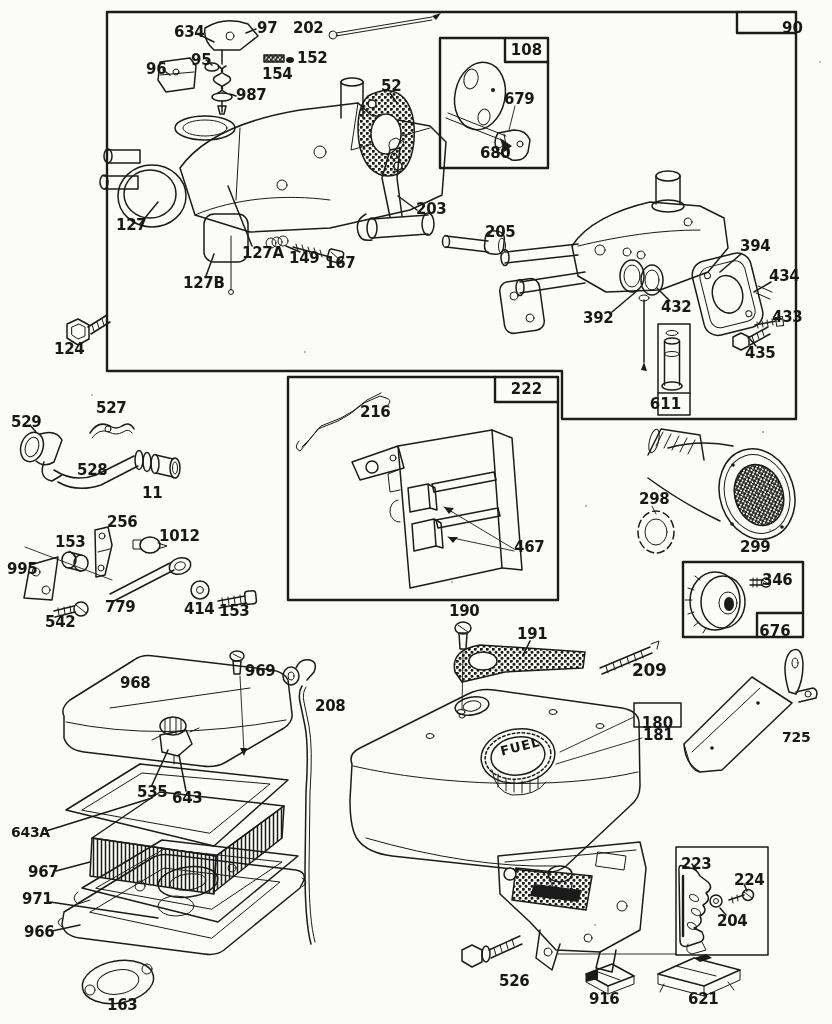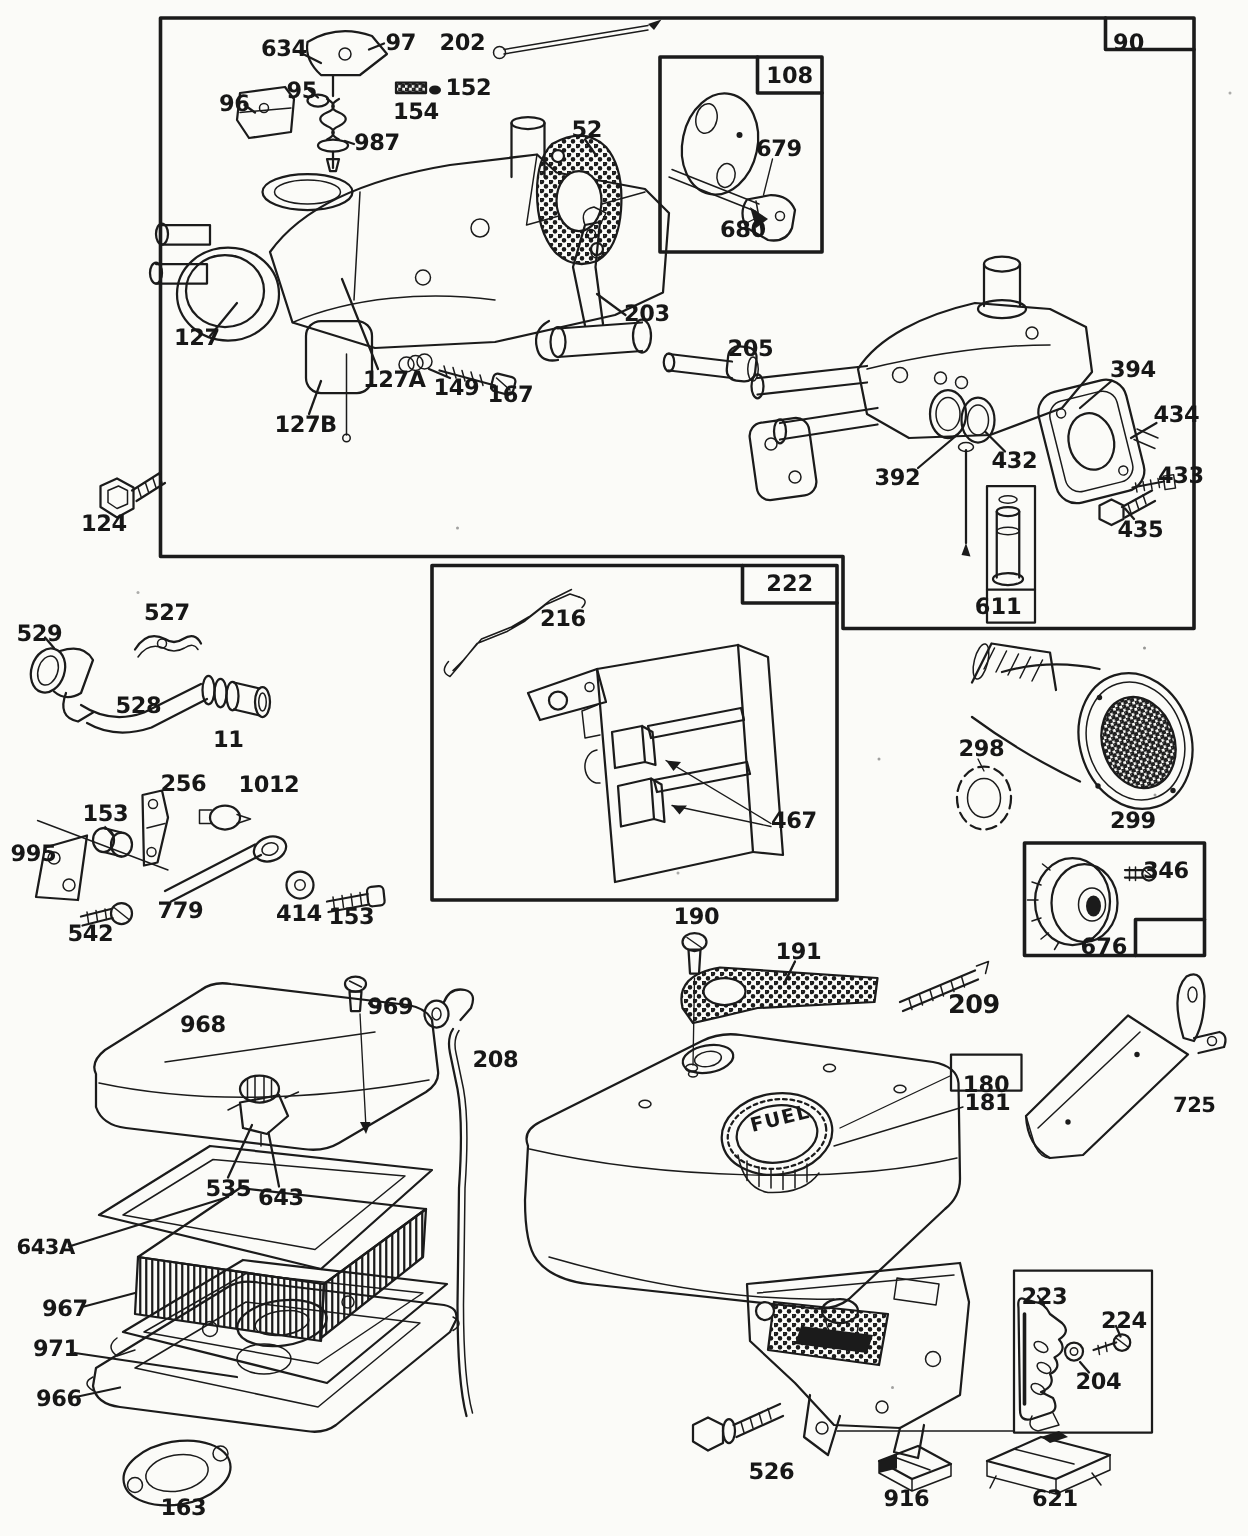--- a/index.html
+++ b/index.html
@@ -469,25 +469,25 @@
   <circle class="fillb" cx="586" cy="506" r="1" opacity="0.4"></circle>
   <circle class="fillb" cx="305" cy="352" r="1" opacity="0.4"></circle>
   <circle class="fillb" cx="92" cy="395" r="1" opacity="0.35"></circle>
   <circle class="fillb" cx="770" cy="530" r="1" opacity="0.4"></circle>
   <circle class="fillb" cx="452" cy="582" r="1" opacity="0.35"></circle>
   <circle class="fillb" cx="595" cy="925" r="1" opacity="0.4"></circle>
   <circle class="fillb" cx="820" cy="62" r="1" opacity="0.35"></circle>
 </g>
 </svg>
 
-<div class="bl" style="left:723px;top:12px;width:59px;height:33px">90</div>
+<div class="bl" style="left:763px;top:12px;width:59px;height:33px">90</div>
 <div class="bl" style="left:505px;top:38px;width:43px;height:24px">108</div>
 <div class="bl" style="left:495px;top:377px;width:63px;height:25px">222</div>
 <div class="bl" style="left:658px;top:393px;width:15px;height:22px">611</div>
-<div class="bl" style="left:713px;top:613px;width:46px;height:36px">676</div>
+<div class="bl" style="left:752px;top:613px;width:46px;height:36px">676</div>
 <div class="bl" style="left:634px;top:703px;width:47px;height:40px">180</div>
 
 <div id="labels">
       <div class="pl" style="left: 174px; top: 25px;">634</div>
       <div class="pl" style="left: 257px; top: 21px;">97</div>
       <div class="pl" style="left: 293px; top: 21px;">202</div>
       <div class="pl" style="left: 191px; top: 53px;">95</div>
       <div class="pl" style="left: 146px; top: 62px;">96</div>
       <div class="pl" style="left: 297px; top: 51px;">152</div>
       <div class="pl" style="left: 262px; top: 67px;">154</div>
@@ -509,21 +509,21 @@
       <div class="pl" style="left: 772px; top: 310px;">433</div>
       <div class="pl" style="left: 745px; top: 346px;">435</div>
       <div class="pl" style="left: 54px; top: 342px;">124</div>
       <div class="pl" style="left: 11px; top: 415px;">529</div>
       <div class="pl" style="left: 96px; top: 401px; text-align: center;">527</div>
       <div class="pl" style="left: 77px; top: 463px;">528</div>
       <div class="pl" style="left: 142px; top: 486px;">11</div>
       <div class="pl" style="left: 360px; top: 405px;">216</div>
       <div class="pl" style="left: 514px; top: 540px;">467</div>
       <div class="pl" style="left: 107px; top: 515px;">256</div>
-      <div class="pl" style="left: 159px; top: 516px; text-align: right;">1012</div>
+      <div class="pl" style="left: 159px; top: 529px; text-align: right;">1012</div>
       <div class="pl" style="left: 55px; top: 535px;">153</div>
       <div class="pl" style="left: 7px; top: 562px;">995</div>
       <div class="pl" style="left: 105px; top: 600px;">779</div>
       <div class="pl" style="left: 45px; top: 615px;">542</div>
       <div class="pl" style="left: 184px; top: 602px;">414</div>
       <div class="pl" style="left: 219px; top: 604px;">153</div>
       <div class="pl" style="left: 639px; top: 492px;">298</div>
       <div class="pl" style="left: 740px; top: 540px;">299</div>
       <div class="pl" style="left: 762px; top: 573px;">346</div>
       <div class="pl" style="left: 120px; top: 676px;">968</div>

